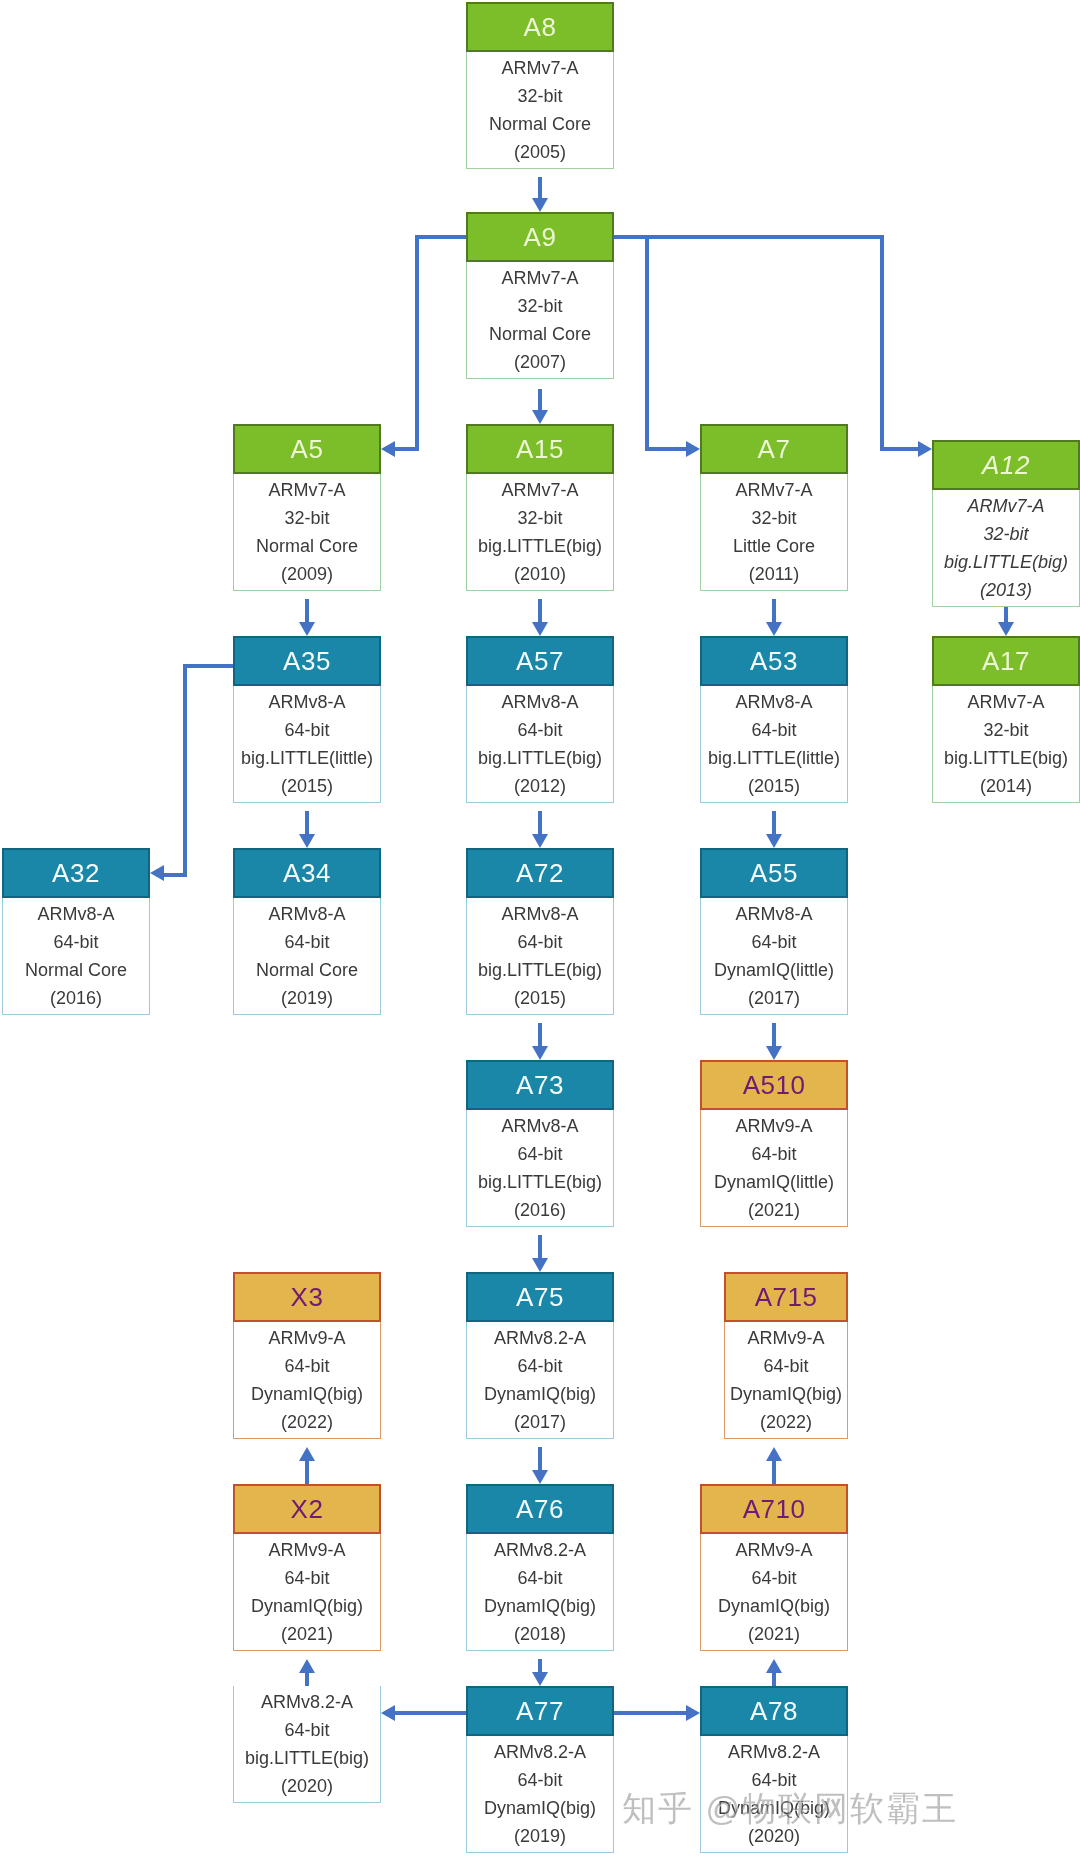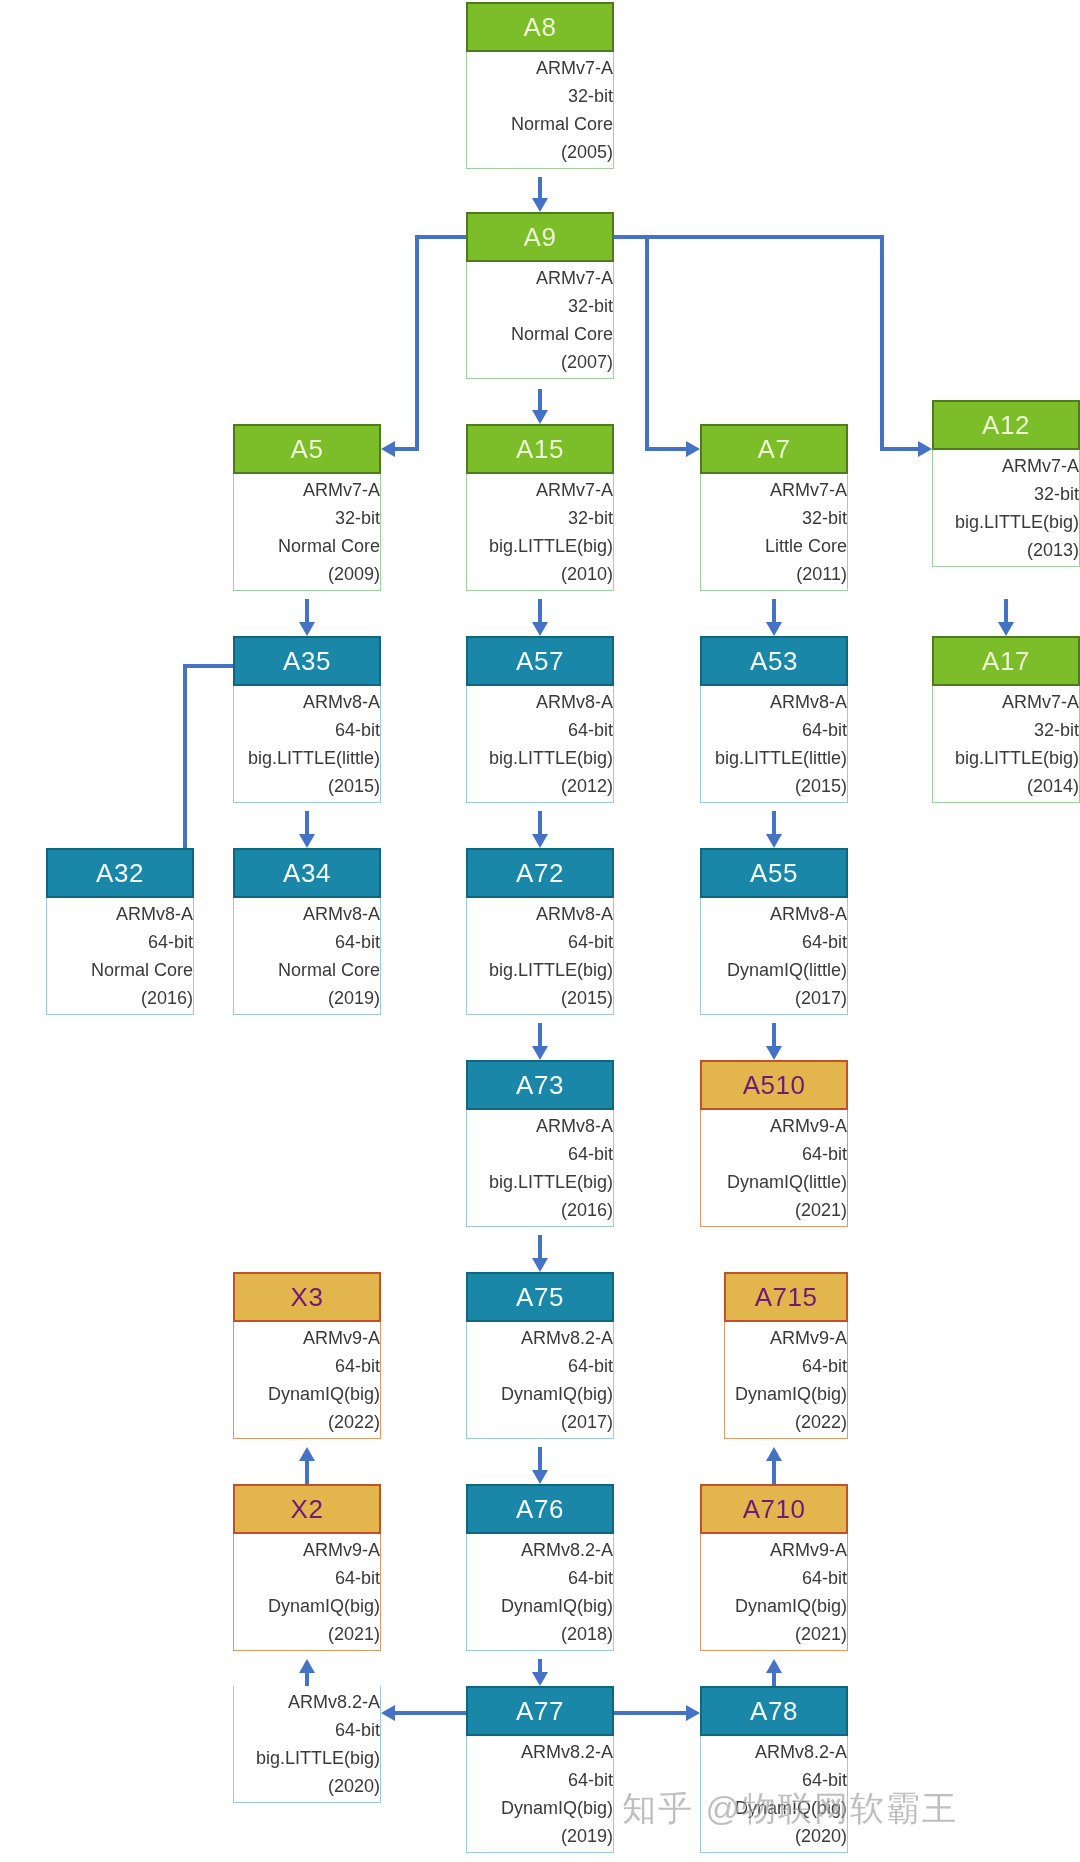--- a/index.html
+++ b/index.html
@@ -16,34 +16,34 @@
   }
   
   .node{position:absolute;width:148px;height:175px;box-sizing:border-box;}
   .node-header{
     box-sizing:border-box;height:50px;border:2px solid #000000;
     display:flex;align-items:center;justify-content:center;
     font-size:26px;letter-spacing:.5px;
   }
   .node-body{
     box-sizing:border-box;height:117px;border:1px solid #bbb;border-top:none;
-    text-align:right;color:var(--body-text);font-size:18px;line-height:28px;padding-top:2px;
+    text-align:center;color:var(--body-text);font-size:18px;line-height:28px;padding-top:2px;
     background:#fff;
   }
   .fam-armv7 .node-header{background:var(--green-fill);border-color:var(--green-border);color:#EDF6D5;}
   .fam-armv7 .node-body{border-color:var(--green-body-border);}
   .fam-armv8 .node-header{background:var(--teal-fill);border-color:var(--teal-border);color:#F4FBFB;}
   .fam-armv8 .node-body{border-color:var(--teal-body-border);}
   .fam-armv9 .node-header{background:var(--gold-fill);border-color:var(--gold-border);color:#701a75;}
   .fam-armv9 .node-body{border-color:var(--gold-body-border);}
   
   .pos-A8{left:466px;top:2px;}    .pos-A9{left:466px;top:212px;}
-  .pos-A5{left:233px;top:424px;}  .pos-A15{left:466px;top:424px;} .pos-A7{left:700px;top:424px;}  .pos-A12{left:932px;top:400px;}
+  .pos-A5{left:233px;top:424px;}  .pos-A15{left:466px;top:424px;} .pos-A7{left:700px;top:424px;}  .pos-A12{left:932px;top:440px;font-style:italic;}
   .pos-A35{left:233px;top:636px;} .pos-A57{left:466px;top:636px;} .pos-A53{left:700px;top:636px;} .pos-A17{left:932px;top:636px;}
-  .pos-A32{left:2px;top:848px;margin-left:44px;}   .pos-A34{left:233px;top:848px;} .pos-A72{left:466px;top:848px;} .pos-A55{left:700px;top:848px;}
+  .pos-A32{left:2px;top:848px;}   .pos-A34{left:233px;top:848px;} .pos-A72{left:466px;top:848px;} .pos-A55{left:700px;top:848px;}
   .pos-A73{left:466px;top:1060px;}.pos-A510{left:700px;top:1060px;}
   .pos-X3{left:233px;top:1272px;} .pos-A75{left:466px;top:1272px;}.pos-A715{left:700px;top:1272px;padding-left:24px;}
   .pos-X2{left:233px;top:1484px;} .pos-A76{left:466px;top:1484px;}.pos-A710{left:700px;top:1484px;border-radius:16px;}
   .pos-X1{left:233px;top:1686px;} .pos-A77{left:466px;top:1686px;}.pos-A78{left:700px;top:1686px;}
   
   .hl{position:absolute;height:4px;background:var(--arrow);}
   .vl{position:absolute;width:4px;background:var(--arrow);}
   .ah{position:absolute;width:0;height:0;}
   .ah-down{border-left:8px solid transparent;border-right:8px solid transparent;border-top:14px solid var(--arrow);}
   .ah-up{border-left:8px solid transparent;border-right:8px solid transparent;border-bottom:14px solid var(--arrow);}

